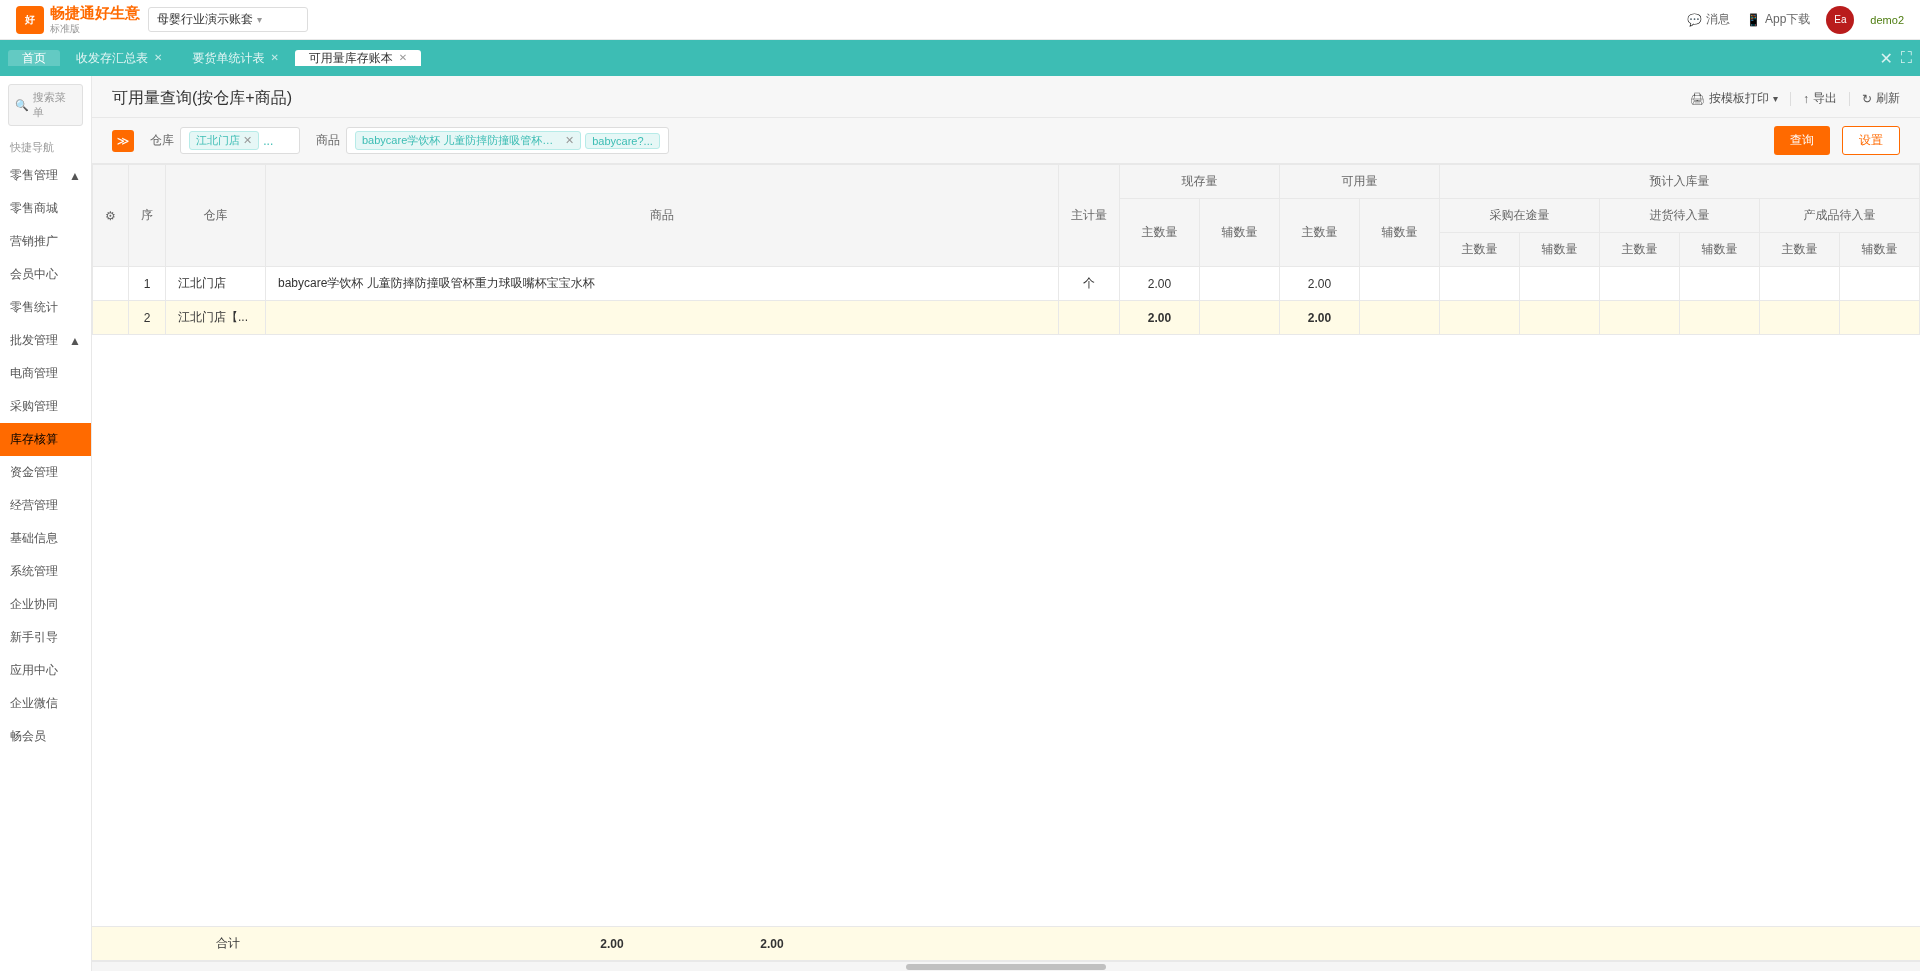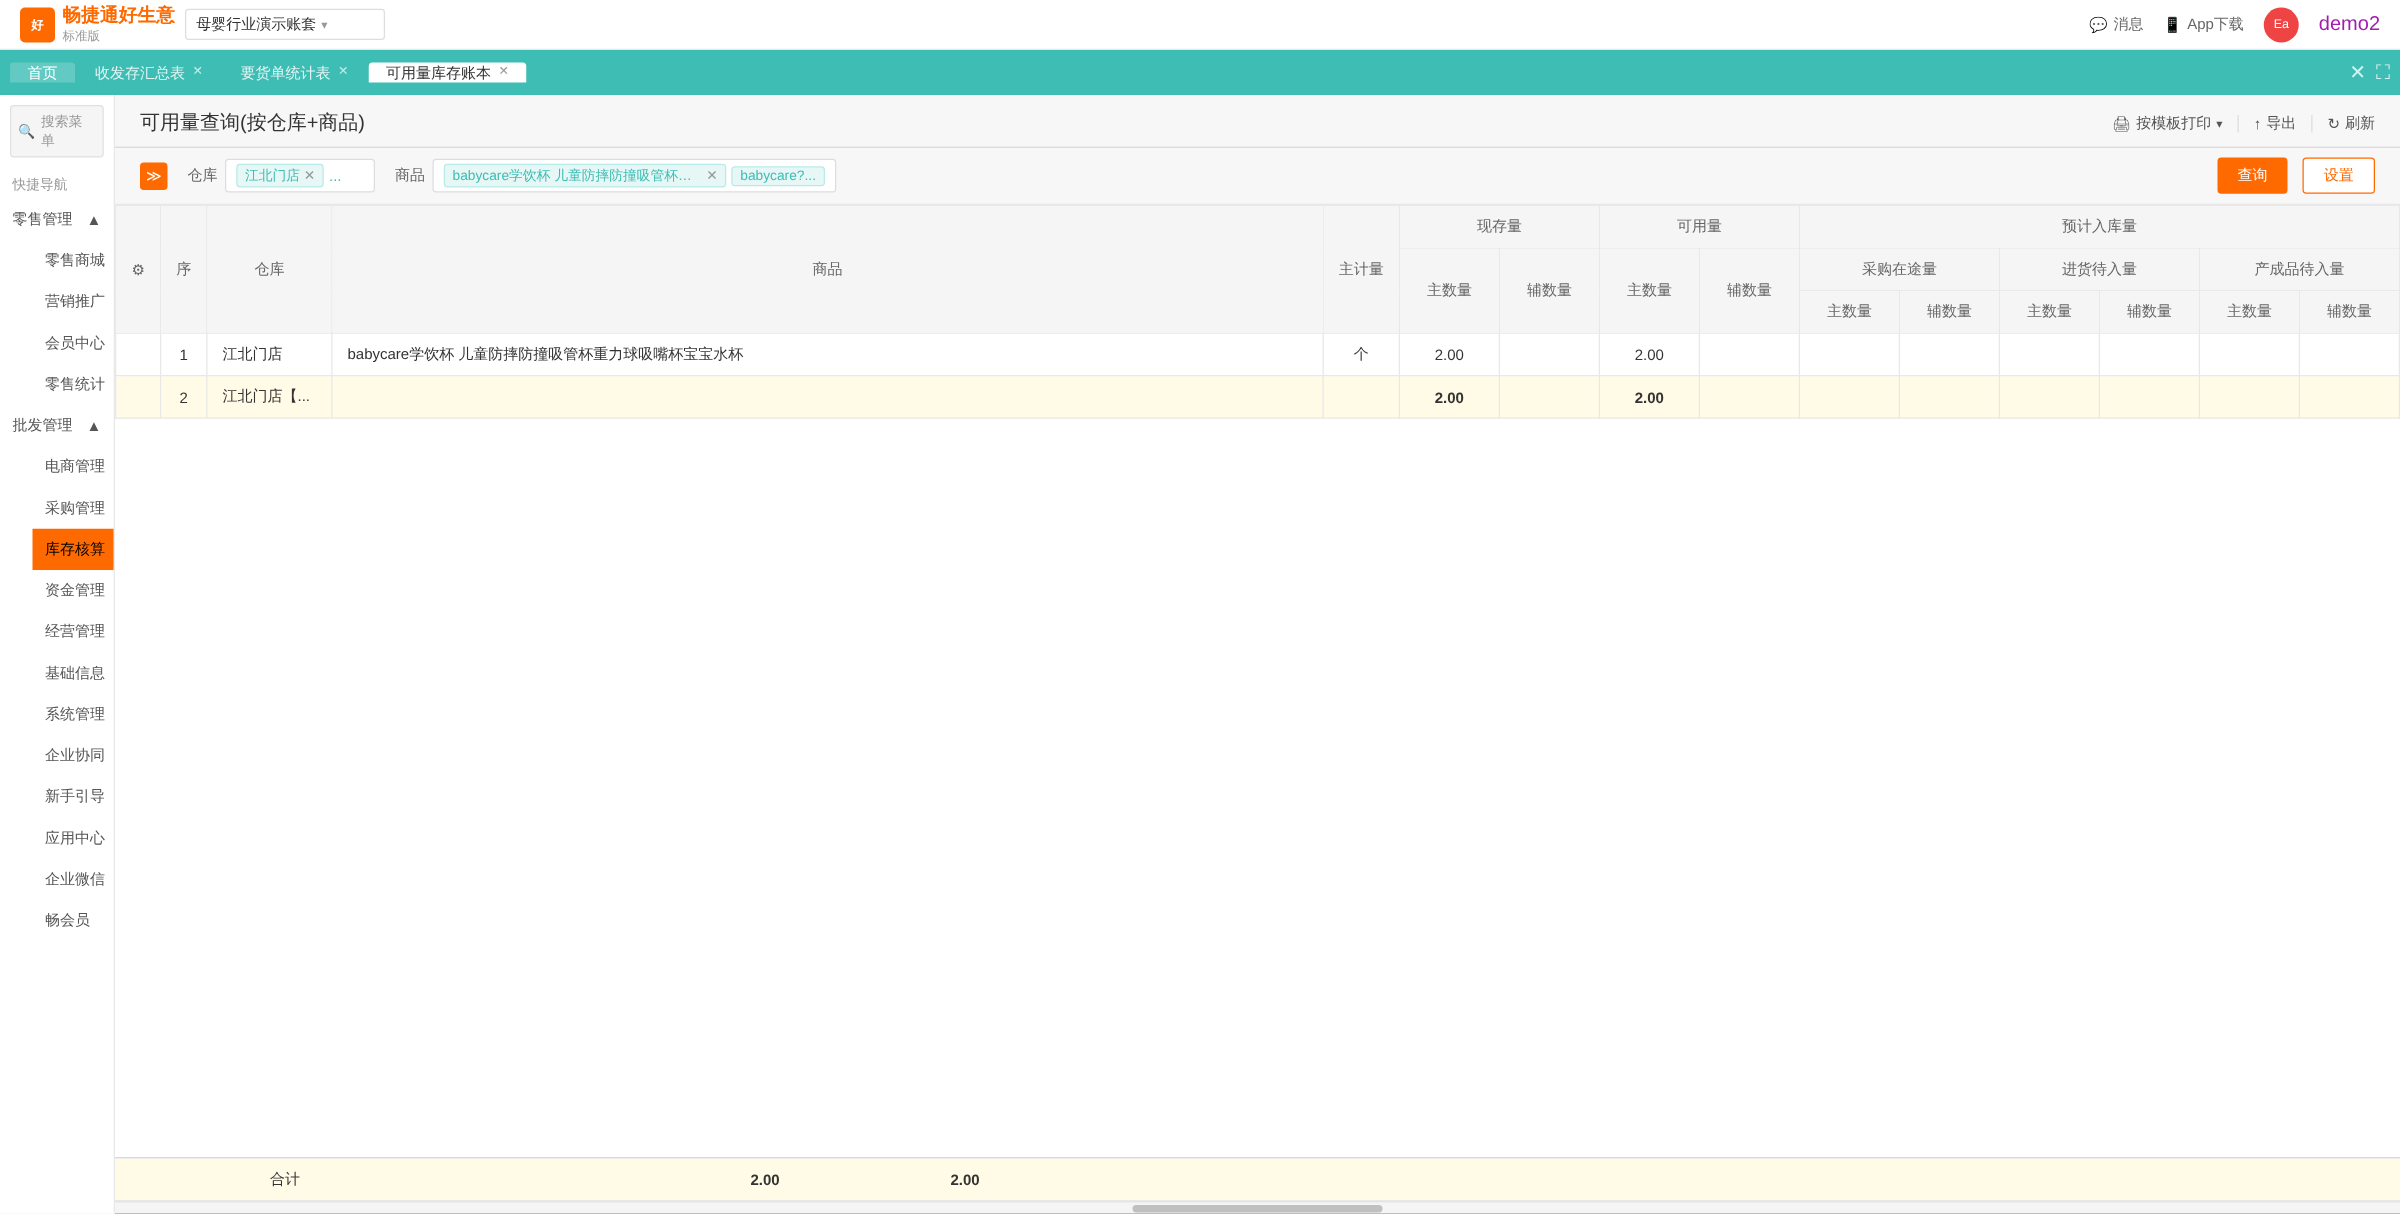--- a/index.html
+++ b/index.html
@@ -7,41 +7,41 @@
 
     
     .top-bar { height: 40px; background: #fff; display: flex; align-items: center; justify-content: space-between; padding: 0 16px; border-bottom: 1px solid #e8e8e8; flex-shrink: 0; }
     .top-bar-left { display: flex; align-items: center; gap: 8px; }
     .logo-area { display: flex; align-items: center; gap: 6px; }
     .logo-icon { width: 28px; height: 28px; background: #ff6a00; border-radius: 4px; display: flex; align-items: center; justify-content: center; }
     .logo-icon span { color: #fff; font-size: 10px; font-weight: bold; }
     .industry-select { display: flex; align-items: center; gap: 4px; border: 1px solid #ddd; border-radius: 3px; padding: 3px 8px; background: #fff; cursor: pointer; font-size: 12px; color: #333; min-width: 160px; }
     .top-bar-right { display: flex; align-items: center; gap: 16px; }
     .top-right-item { display: flex; align-items: center; gap: 4px; cursor: pointer; color: #666; font-size: 12px; }
-    .avatar { width: 28px; height: 28px; border-radius: 50%; background: #ef4444; display: flex; align-items: center; justify-content: center; color: #fff; font-size: 11px; overflow: hidden; }
+    .avatar { width: 28px; height: 28px; border-radius: 50%; background: #b91c1c; display: flex; align-items: center; justify-content: center; color: #fff; font-size: 11px; overflow: hidden; }
 
     
     .nav-tabs { height: 36px; background: #3dbdb4; display: flex; align-items: center; padding: 0 8px; flex-shrink: 0; gap: 2px; }
     .nav-tab { height: 16px; padding: 0 14px; border-radius: 3px 3px 0 0; display: flex; align-items: center; gap: 6px; cursor: pointer; font-size: 12px; color: rgba(255,255,255,0.85); white-space: nowrap; }
     .nav-tab.active { background: #fff; color: #333; }
     .nav-tab.home { background: rgba(255,255,255,0.2); color: #fff; }
     .nav-tab .close-btn { font-size: 10px; color: rgba(255,255,255,0.7); cursor: pointer; line-height: 1; }
     .nav-tab.active .close-btn { color: #999; }
     .nav-tabs-actions { margin-left: auto; display: flex; align-items: center; gap: 8px; }
     .nav-action-btn { color: #fff; cursor: pointer; font-size: 16px; opacity: 0.8; }
 
     
     .main-layout { display: flex; flex: 1; overflow: hidden; }
 
     
     .sidebar { width: 92px; background: #fff; border-right: 1px solid #e8e8e8; display: flex; flex-direction: column; overflow-y: auto; flex-shrink: 0; }
     .sidebar-search { padding: 8px; }
     .sidebar-search-btn { width: 100%; background: #f5f5f5; border: 1px solid #e0e0e0; border-radius: 3px; padding: 5px 6px; display: flex; align-items: center; gap: 4px; cursor: pointer; color: #999; font-size: 11px; }
     .sidebar-nav-label { padding: 6px 10px 4px; font-size: 11px; color: #999; cursor: pointer; display: flex; align-items: center; justify-content: space-between; }
-    .sidebar-item { padding: 8px 10px; cursor: pointer; display: flex; align-items: flex-end; gap: 6px; font-size: 12px; color: #555; white-space: nowrap; margin-left: 26px; }
+    .sidebar-item { padding: 8px 10px; cursor: pointer; display: flex; align-items: flex-end; gap: 6px; font-size: 12px; color: #555; white-space: nowrap; }
     .sidebar-item.active { background: #ff6a00; color: #000000; }
     .sidebar-group-header { padding: 8px 10px; cursor: pointer; display: flex; align-items: center; justify-content: space-between; font-size: 12px; color: #555; font-weight: 500; }
 
     
     .content { flex: 1; display: flex; flex-direction: column; overflow: hidden; background: #7f1d1d; }
 
     
     .page-header { background: #f7f7f7; padding: 12px 20px 8px; display: flex; align-items: center; justify-content: space-between; border-bottom: 1px solid #e8e8e8; flex-shrink: 0; }
     .page-title { font-size: 16px; font-weight: 500; color: #333; }
     .page-actions { display: flex; align-items: center; gap: 12px; }
@@ -99,21 +99,21 @@
       <span>💬</span>
       <span>消息</span>
     </div>
     <div class="top-right-item">
       <span>📱</span>
       <span>App下载</span>
     </div>
     <div class="avatar">
       <span style="font-size:10px;">Ea</span>
     </div>
-    <span style="font-size:16px;color:#a21caf;cursor:pointer;">demo2</span>
+    <span style="font-size:11px;color:#4d7c0f;cursor:pointer;">demo2</span>
   </div>
 </div>
 
 <div class="nav-tabs">
   <div class="nav-tab home">
     <span>首页</span>
   </div>
   <div class="nav-tab">
     <span>收发存汇总表</span>
     <span class="close-btn">✕</span>

